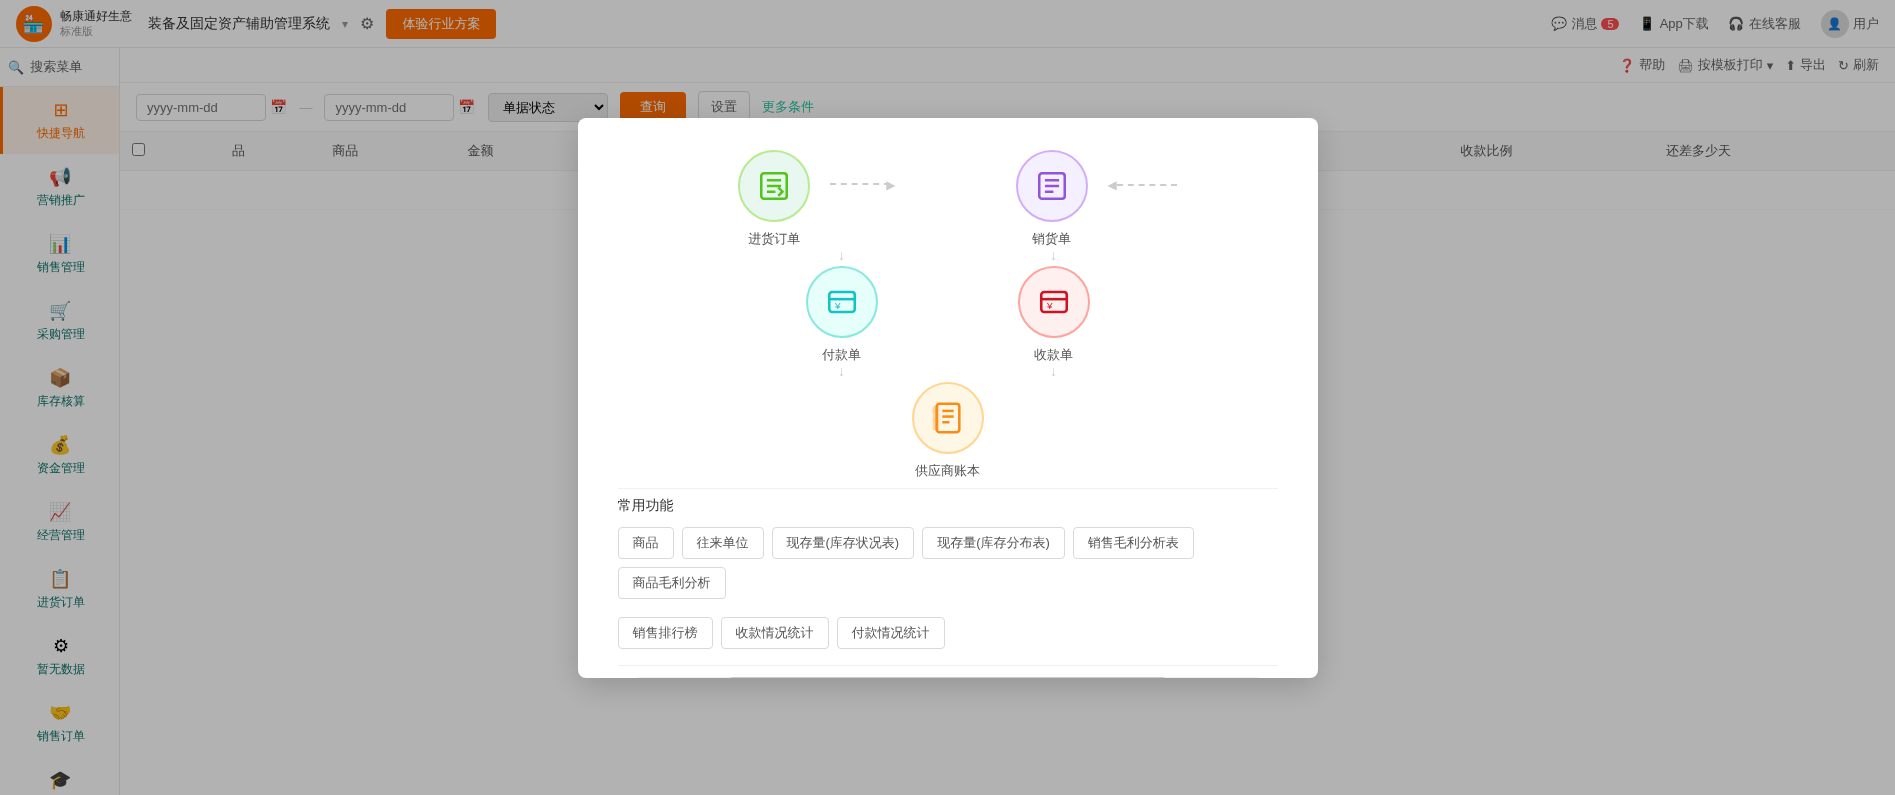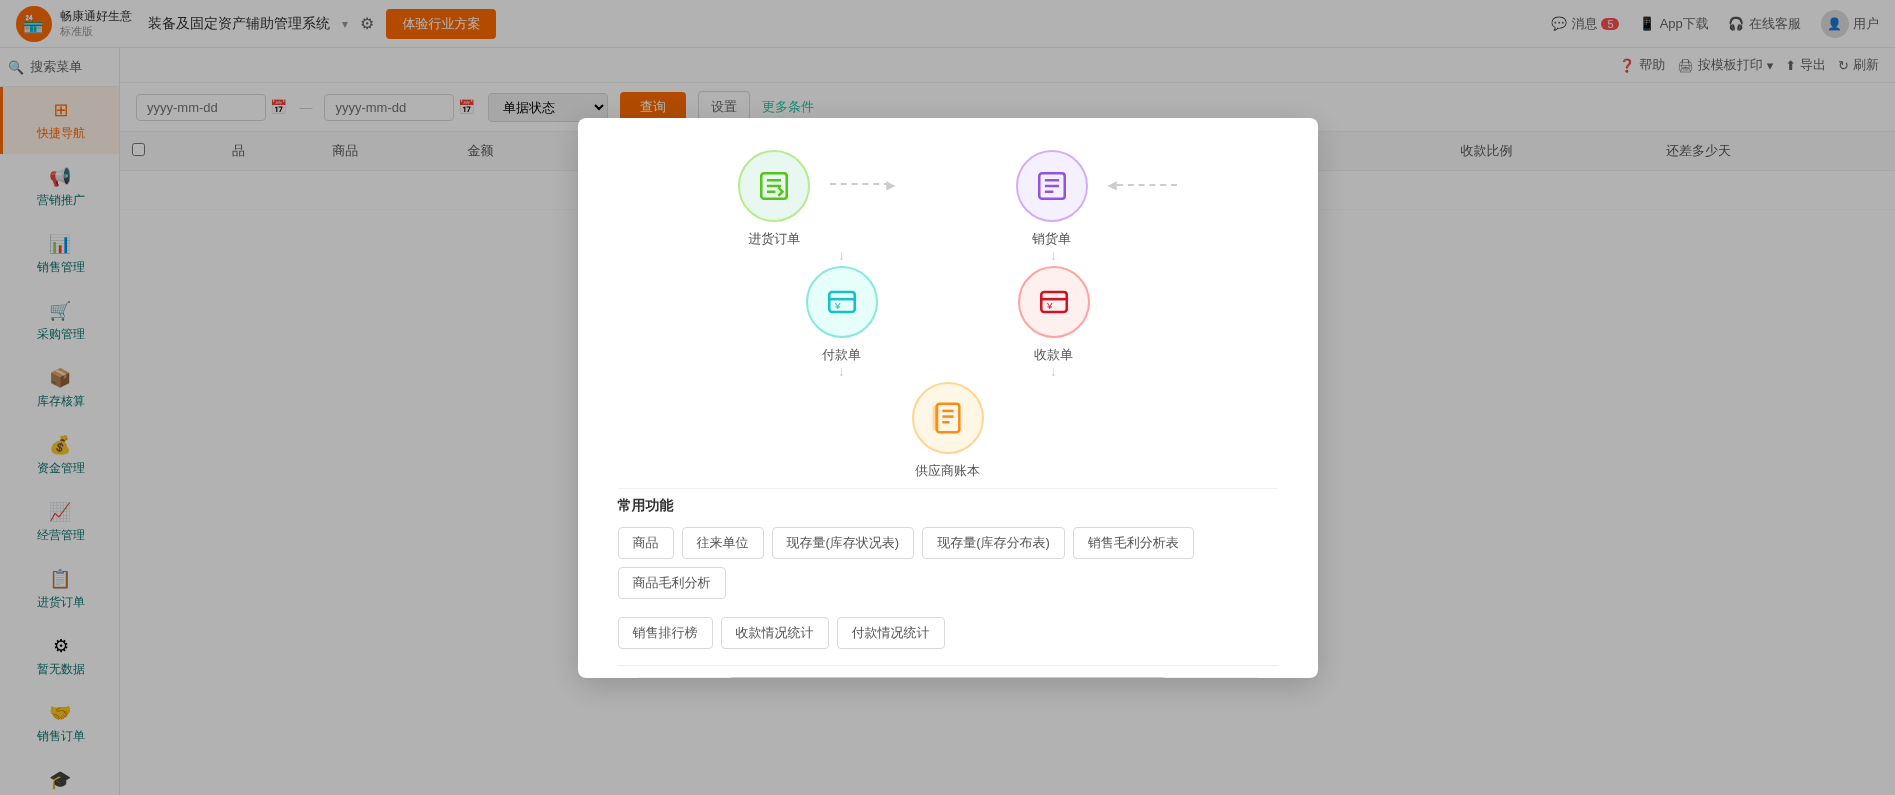--- a/index.html
+++ b/index.html
@@ -78,21 +78,21 @@
     .wf-circle.orange { background: #fff7e6; color: #fa8c16; border: 2px solid #ffd591; }
     .wf-circle.cyan { background: #e6fffb; color: #13c2c2; border: 2px solid #87e8de; }
     .wf-circle.crimson { background: #fff0f0; color: #cf1322; border: 2px solid #ffa39e; }
     .wf-label { font-size: 13px; color: #555; text-align: center; }
     .wf-arrow-h-dashed { display: flex; align-items: center; padding-bottom: 28px; }
     .wf-arrow-h-dashed::before { content: ''; display: block; width: 60px; height: 2px; border-top: 2px dashed #ccc; }
     .wf-arrow-h-dashed::after { content: '▶'; color: #ccc; font-size: 12px; margin-left: -4px; }
 
     
     .common-functions { margin-top: 8px; }
-    .common-title { font-size: 14px; color: #333; margin-bottom: 12px; font-weight: 700; }
+    .common-title { font-size: 14px; color: #333; margin-bottom: 12px; font-weight: 400; }
     .func-btns { display: flex; flex-wrap: wrap; gap: 8px; }
     .func-btn { padding: 6px 14px; border: 1px solid #d9d9d9; border-radius: 4px; background: #fff; color: #555; cursor: pointer; font-size: 13px; }
 
     
     .modal-scrollbar-area { padding: 8px 0 4px; display: flex; align-items: center; gap: 8px; border-top: 1px solid #f0f0f0; }
     .modal-scrollbar-track { flex: 1; height: 8px; background: #f0f0f0; border-radius: 4px; }
     .modal-scrollbar-thumb { width: 70%; height: 8px; background: #ccc; border-radius: 4px; margin: 0 auto; }
     
     .section-divider { height: 1px; background: #f0f0f0; margin: 8px 0; }
   </style>

